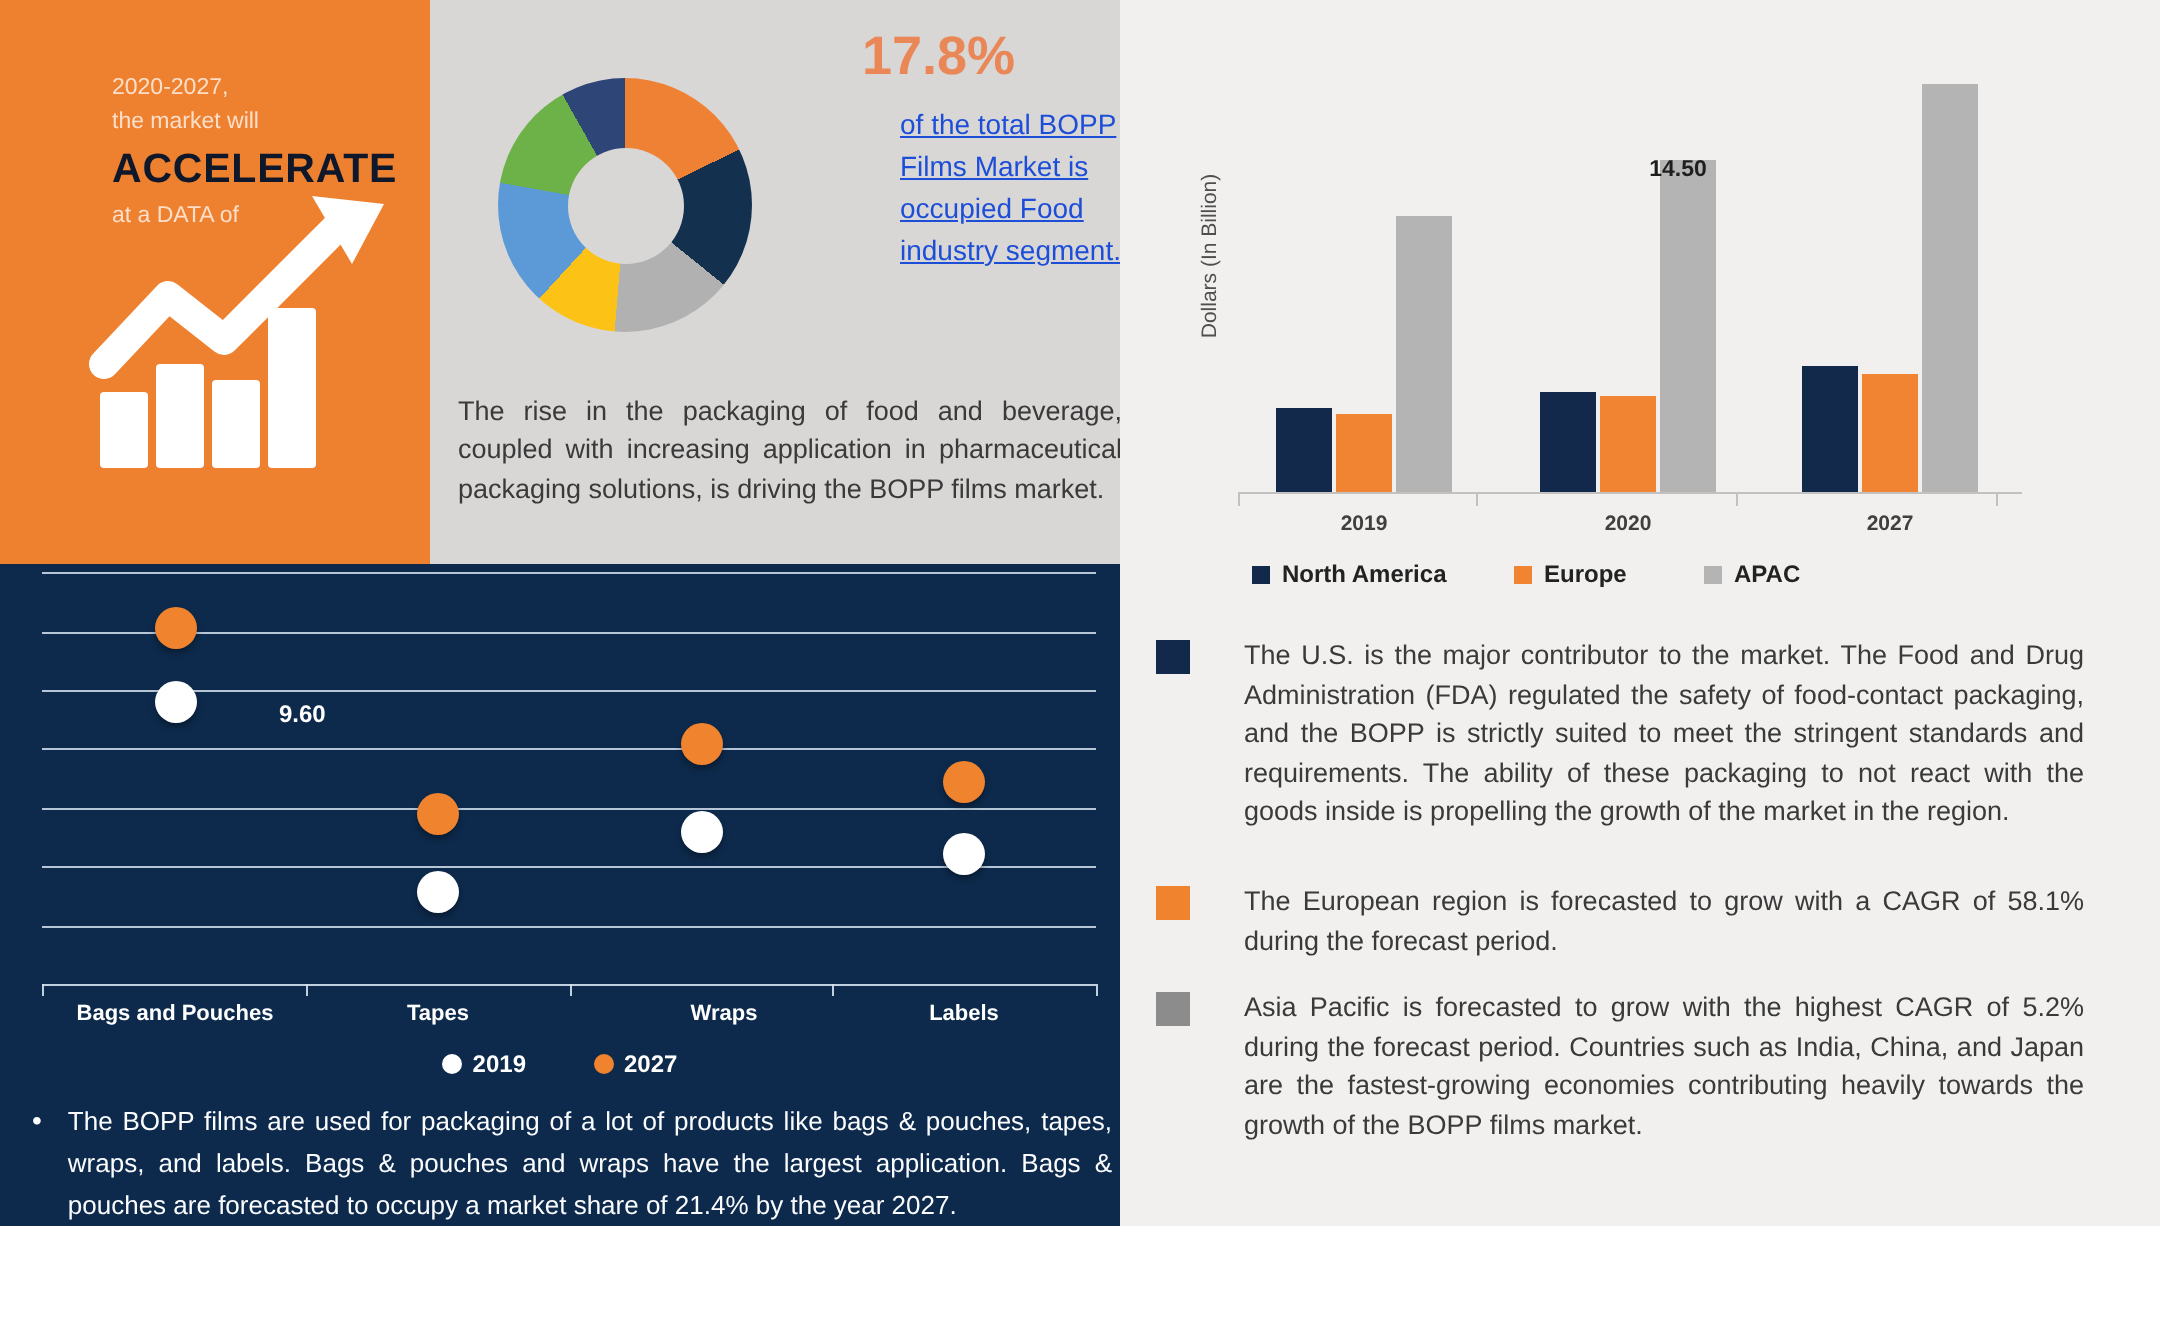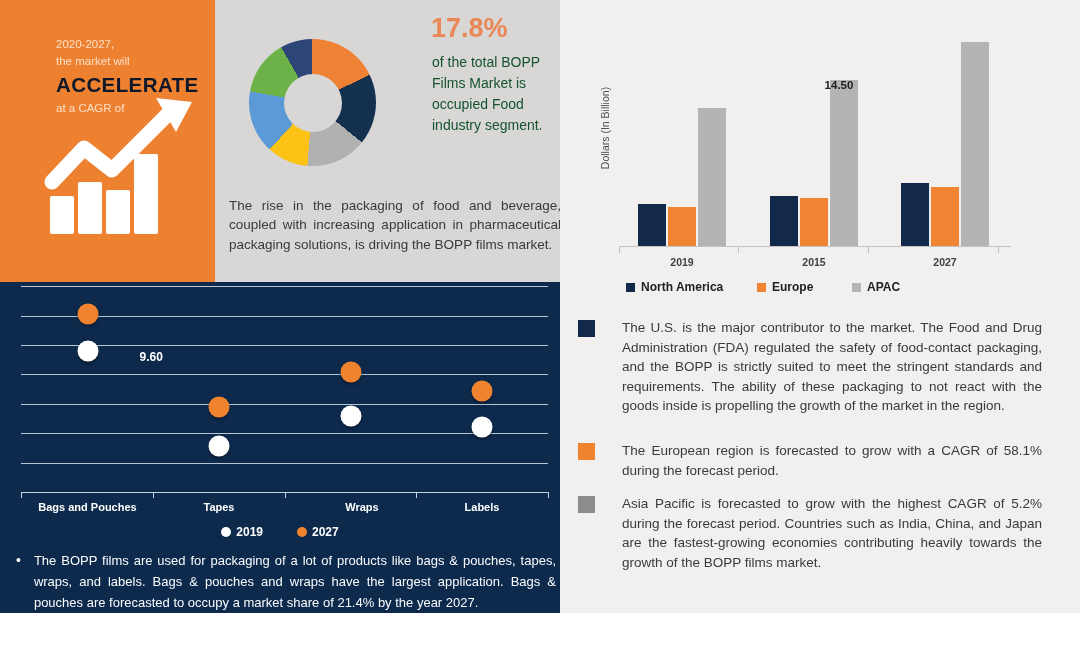--- a/index.html
+++ b/index.html
@@ -12,21 +12,21 @@
   .t-sm { font-size: 11.5px; line-height: 1.5; color: rgba(255,240,228,.85); }
   .t-accel { font-size: 20.5px; font-weight: bold; letter-spacing: .4px; margin: 2px 0 3px 0; color: #0f172a; }
   .t-rate { font-size: 25px; font-weight: bold; margin-top: 1px; color: #fff; }
   .growth-icon { position: absolute; left: 44px; top: 98px; }
 
   
   .gray-block { position: absolute; left: 215px; top: 0; width: 345px; height: 282px; background: #d8d7d6; }
   .donut { position: absolute; left: 34px; top: 39px; width: 127px; height: 127px; border-radius: 50%; }
   .donut-hole { position: absolute; left: 50%; top: 50%; width: 58px; height: 58px; margin: -29px 0 0 -29px; border-radius: 50%; background: #d8d7d6; }
   .pct { position: absolute; left: 216px; top: 13px; font-size: 27px; font-weight: bold; color: #ea8757; }
-  .pct-sub { position: absolute; left: 217px; top: 52px; width: 124px; font-size: 14px; line-height: 1.5; color: #14532d; }
+  .pct-sub { position: absolute; left: 235px; top: 52px; width: 124px; font-size: 14px; line-height: 1.5; color: #1d4ed8; text-decoration: underline; }
   .driver { position: absolute; left: 14px; top: 196px; width: 332px; font-size: 13.5px; line-height: 1.44; color: #3a3a3a; text-align: justify; }
 
   
   .navy-block { position: absolute; left: 0; top: 282px; width: 560px; height: 385px; background: #0d2a4c; }
   #dot-chart { position: absolute; inset: 0; }
   .grid { position: absolute; left: 21px; width: 527px; height: 1px; background: rgba(213,226,240,.85); }
   .dc-axis { position: absolute; left: 21px; width: 527px; height: 1px; top: 210px; background: rgba(213,226,240,.9); }
   .dc-tick { position: absolute; width: 1px; height: 6px; top: 210px; background: rgba(213,226,240,.9); }
   .dot { position: absolute; width: 21px; height: 21px; border-radius: 50%; transform: translate(-50%,-50%); box-shadow: 0 2px 3px rgba(0,0,0,.35); }
   .cat { position: absolute; top: 219px; width: 150px; margin-left: -75px; text-align: center; color: #fff; font-weight: bold; font-size: 11px; }
@@ -63,21 +63,21 @@
 </head>
 <body>
 
 <div class="canvas">
 
   <section class="orange-block">
     <div class="accel-text">
       <div class="t-sm">2020-2027,</div>
       <div class="t-sm">the market will</div>
       <div class="t-accel">ACCELERATE</div>
-      <div class="t-sm">at a CAGR of</div>
+      <div class="t-sm">at a DATA of</div>
     </div>
     <svg class="growth-icon" width="150" height="140" viewBox="0 0 150 140">
       <g fill="#ffffff">
         <rect x="6" y="98" width="24" height="38" rx="2"></rect>
         <rect x="34" y="84" width="24" height="52" rx="2"></rect>
         <rect x="62" y="92" width="24" height="44" rx="2"></rect>
         <rect x="90" y="56" width="24" height="80" rx="2"></rect>
       </g>
       <polyline points="8,84 40,50 68,72 128,12" fill="none" stroke="#ffffff" stroke-width="15" stroke-linecap="round" stroke-linejoin="round"></polyline>
       <polygon points="112,0 148,4 132,34" fill="#ffffff"></polygon>
@@ -142,21 +142,21 @@
     <div id="bar-chart">
       <div class="ylabel">Dollars (In Billion)</div>
       <div id="bar-plot">
           <div class="bar" style="left: 19px; height: 42.4px; background: rgb(19, 41, 75);"></div>
           <div class="bar" style="left: 49px; height: 38.9px; background: rgb(240, 132, 50);"></div>
           <div class="bar" style="left: 79px; height: 138.5px; background: rgb(181, 180, 180);"></div>
           <div class="xlab" style="left: 63px;">2019</div>
           <div class="bar" style="left: 151px; height: 50.4px; background: rgb(19, 41, 75);"></div>
           <div class="bar" style="left: 181px; height: 48.1px; background: rgb(240, 132, 50);"></div>
           <div class="bar" style="left: 211px; height: 166px; background: rgb(181, 180, 180);"></div>
-          <div class="xlab" style="left: 195px;">2015</div>
+          <div class="xlab" style="left: 195px;">2020</div>
           <div class="bar" style="left: 282px; height: 63px; background: rgb(19, 41, 75);"></div>
           <div class="bar" style="left: 312px; height: 59.5px; background: rgb(240, 132, 50);"></div>
           <div class="bar" style="left: 342px; height: 203.8px; background: rgb(181, 180, 180);"></div>
           <div class="xlab" style="left: 326px;">2027</div>
           <div class="bc-tick" style="left: 0px;"></div>
           <div class="bc-tick" style="left: 119px;"></div>
           <div class="bc-tick" style="left: 249px;"></div>
           <div class="bc-tick" style="left: 379px;"></div>
           <div class="bar-anno" style="left: 220px; top: 30.975px; margin-top: 16px;">14.50</div>
         </div>

